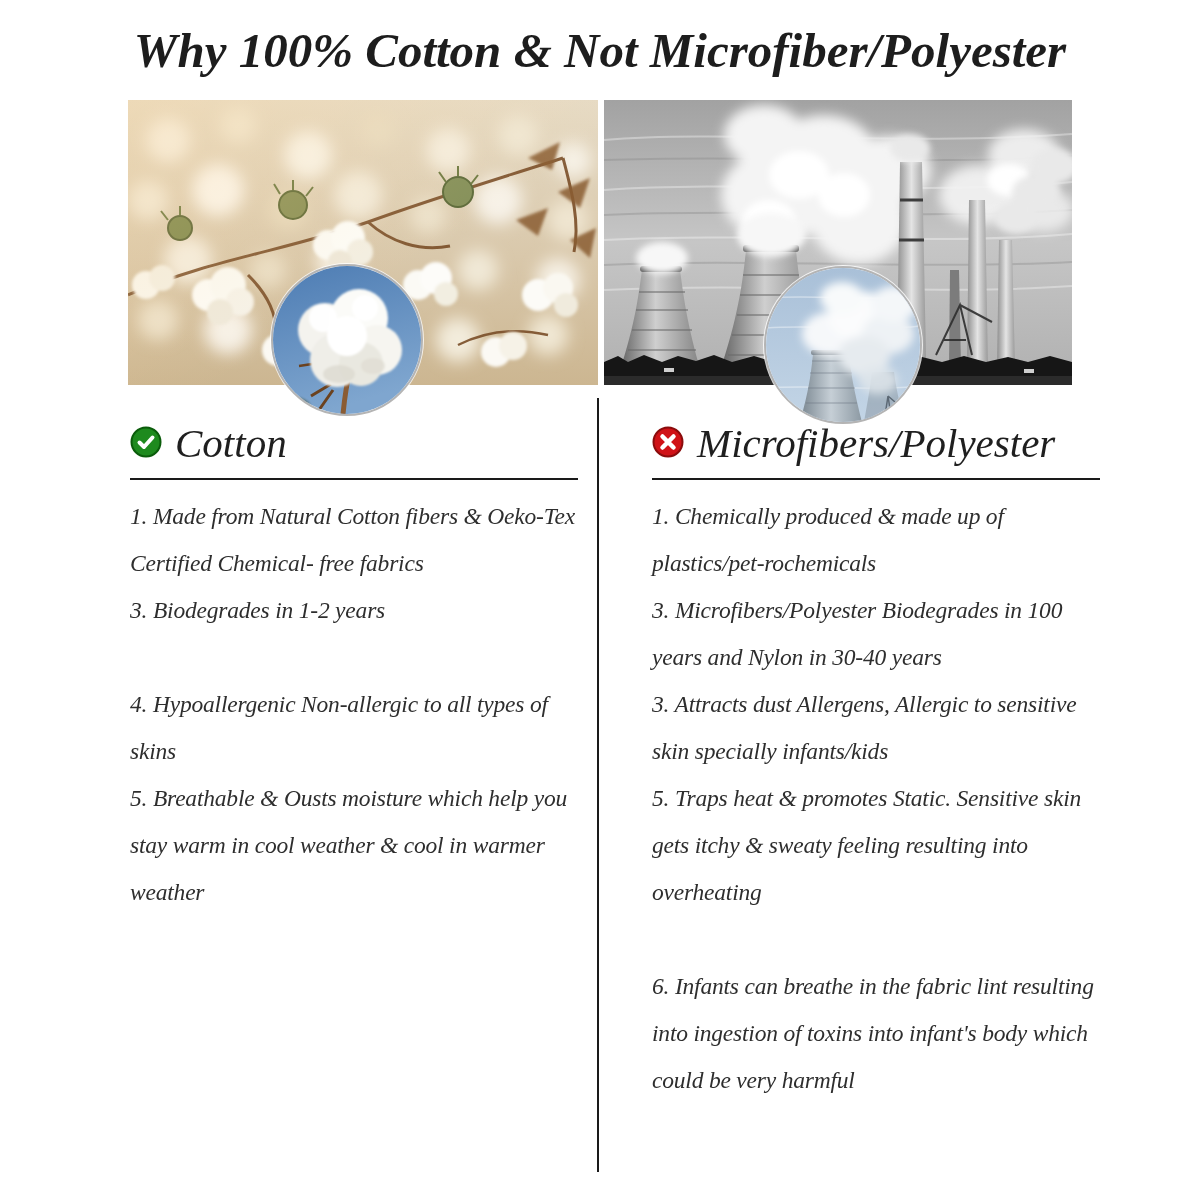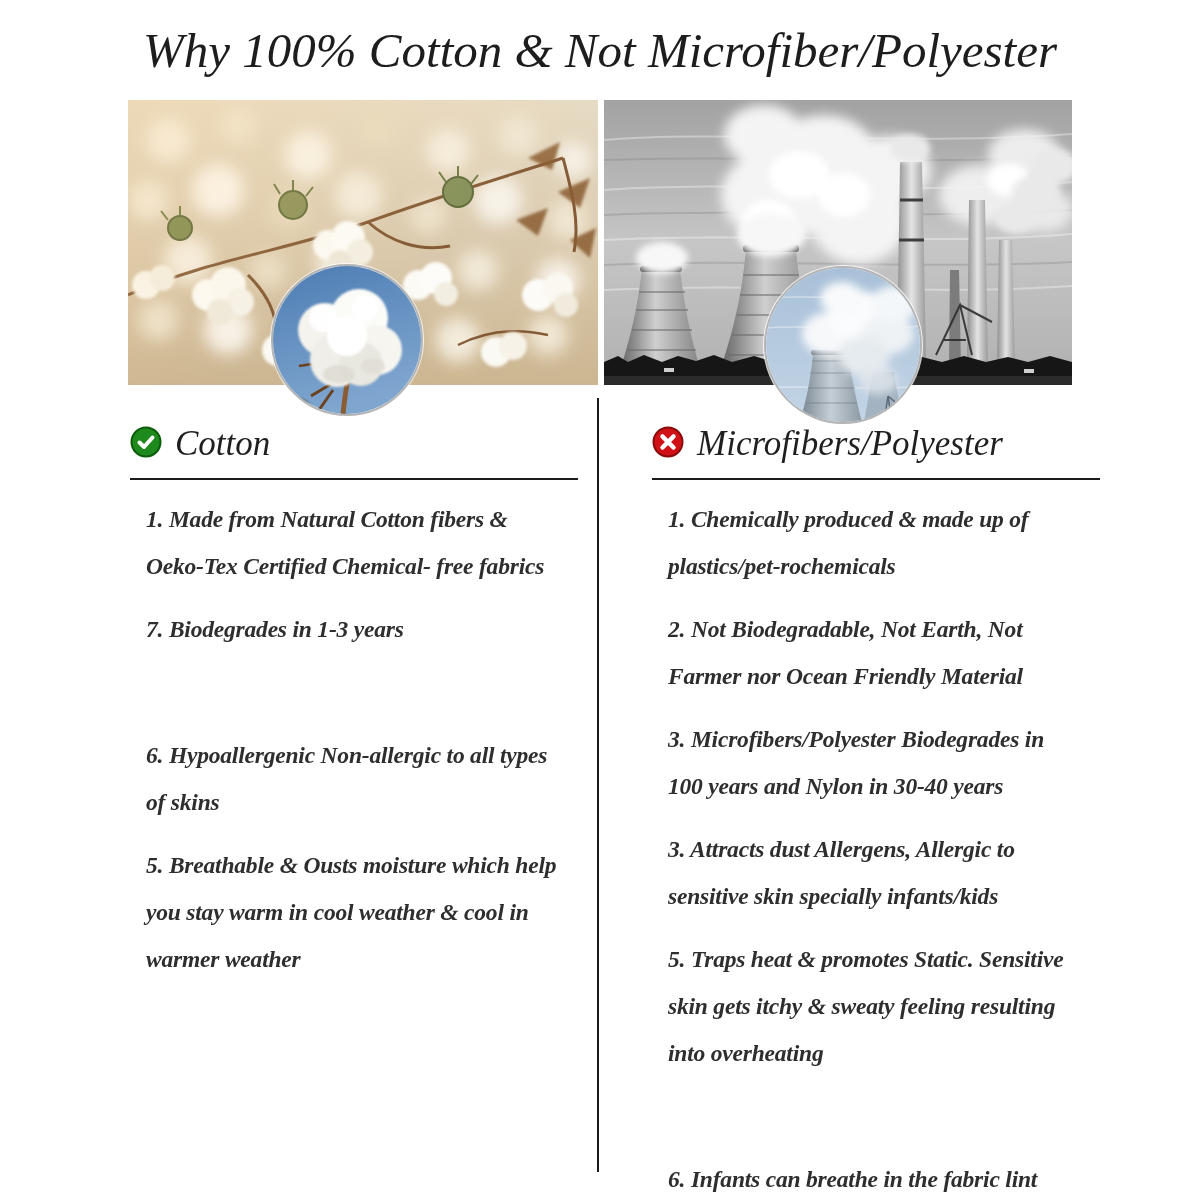--- a/index.html
+++ b/index.html
@@ -3,21 +3,21 @@
 <meta charset="utf-8">
 <style>
   html,body{margin:0;padding:0;background:#ffffff;}
   #canvas{
     position:relative;width:1200px;height:1200px;background:#ffffff;overflow:hidden;
     font-family:"Liberation Serif", serif;color:var(--text,#2e2e2e);
   }
   
   .page-title{
     position:absolute;left:0;top:22px;width:1200px;text-align:center;
-    font-size:49px;font-style:italic;font-weight:400;letter-spacing:0px;
+    font-size:49px;font-style:italic;font-weight:700;letter-spacing:0px;
     color:var(--title,#1d1d1d);
   }
   
   .photo{position:absolute;top:100px;height:285px;overflow:hidden;}
   .photo svg{display:block;}
   #photo-left{left:128px;width:470px;}
   #photo-right{left:604px;width:468px;}
   .inset{
     position:absolute;border-radius:50%;overflow:hidden;
     border:2px solid #b4b4b4;box-shadow:0 0 0 1px rgba(255,255,255,.8);
@@ -27,26 +27,26 @@
   #inset-right{left:764px;top:266px;width:154px;height:154px;}
   .inset svg{display:block;}
   
   .v-divider{position:absolute;left:597px;top:398px;width:2px;height:774px;background:var(--line,#1a1a1a);}
   
   .col{position:absolute;top:422px;width:448px;}
   #col-left{left:130px;}
   #col-right{left:652px;}
   .col-header{display:flex;align-items:center;gap:13px;height:40px;}
   .col-header .badge{flex:0 0 auto;width:32px;height:32px;}
-  .col-title{font-size:35px;font-style:italic;color:#1f1f1f;line-height:1;padding-top:2px;}
+  .col-title{font-size:41px;font-style:italic;color:#1f1f1f;line-height:1;padding-top:2px;}
   .col-underline{margin-top:16px;height:2px;background:var(--line,#1a1a1a);}
   .col-list{margin-top:13px;}
   .col-list .item{
-    margin:16px;font-size:23.5px;font-style:italic;line-height:47px;
-    letter-spacing:-0.2px;color:var(--text,#2e2e2e);font-weight:bold;
+    margin:0;font-size:23.5px;font-style:italic;line-height:47px;
+    letter-spacing:-0.2px;color:var(--text,#2e2e2e);
   }
   .col-list .line-gap{height:47px;}
 </style>
 </head>
 <body>
 
 <div id="canvas">
 
   <div class="page-title">Why 100% Cotton &amp; Not Microfiber/Polyester</div>
 
@@ -339,39 +339,38 @@
     <div class="col-header">
       <svg class="badge" viewBox="0 0 32 32">
         <circle cx="16" cy="16" r="14.5" fill="var(--accent-green,#1e8a1e)" stroke="var(--accent-green-dark,#0b5c0b)" stroke-width="2"></circle>
         <path d="M9.5 16.5 L14 21 L22.5 11.5" stroke="#ffffff" stroke-width="4" fill="none" stroke-linecap="round" stroke-linejoin="round"></path>
       </svg>
       <div class="col-title">Cotton</div>
     </div>
     <div class="col-underline"></div>
     <div class="col-list">
         <p class="item">1. Made from Natural Cotton fibers &amp; Oeko-Tex Certified Chemical- free fabrics</p>
-        <p class="item">7. Biodegrades in 1-3 years</p>
+        <p class="item">3. Biodegrades in 1-2 years</p>
         <div class="line-gap"></div>
-        <p class="item">6. Hypoallergenic Non-allergic to all types of skins</p>
+        <p class="item">4. Hypoallergenic Non-allergic to all types of skins</p>
         <p class="item">5. Breathable &amp; Ousts moisture which help you stay warm in cool weather &amp; cool in warmer weather</p>
       </div>
   </div>
 
   <div class="col" id="col-right">
     <div class="col-header">
       <svg class="badge" viewBox="0 0 32 32">
         <circle cx="16" cy="16" r="14.5" fill="var(--accent-red,#d01217)" stroke="var(--accent-red-dark,#8a0c0c)" stroke-width="2"></circle>
         <path d="M10.5 10.5 L21.5 21.5 M21.5 10.5 L10.5 21.5" stroke="#ffffff" stroke-width="4.5" stroke-linecap="round"></path>
       </svg>
       <div class="col-title">Microfibers/Polyester</div>
     </div>
     <div class="col-underline"></div>
     <div class="col-list">
         <p class="item">1. Chemically produced &amp; made up of plastics/pet-rochemicals</p>
-        <p class="item">2. Not Biodegradable, Not Earth, Not Farmer nor Ocean Friendly Material</p>
         <p class="item">3. Microfibers/Polyester Biodegrades in 100 years and Nylon in 30-40 years</p>
         <p class="item">3. Attracts dust Allergens, Allergic to sensitive skin specially infants/kids</p>
         <p class="item">5. Traps heat &amp; promotes Static. Sensitive skin gets itchy &amp; sweaty feeling resulting into overheating</p>
         <div class="line-gap"></div>
         <p class="item">6. Infants can breathe in the fabric lint resulting into ingestion of toxins into infant's body which could be very harmful</p>
       </div>
   </div>
 
 </div>
 

